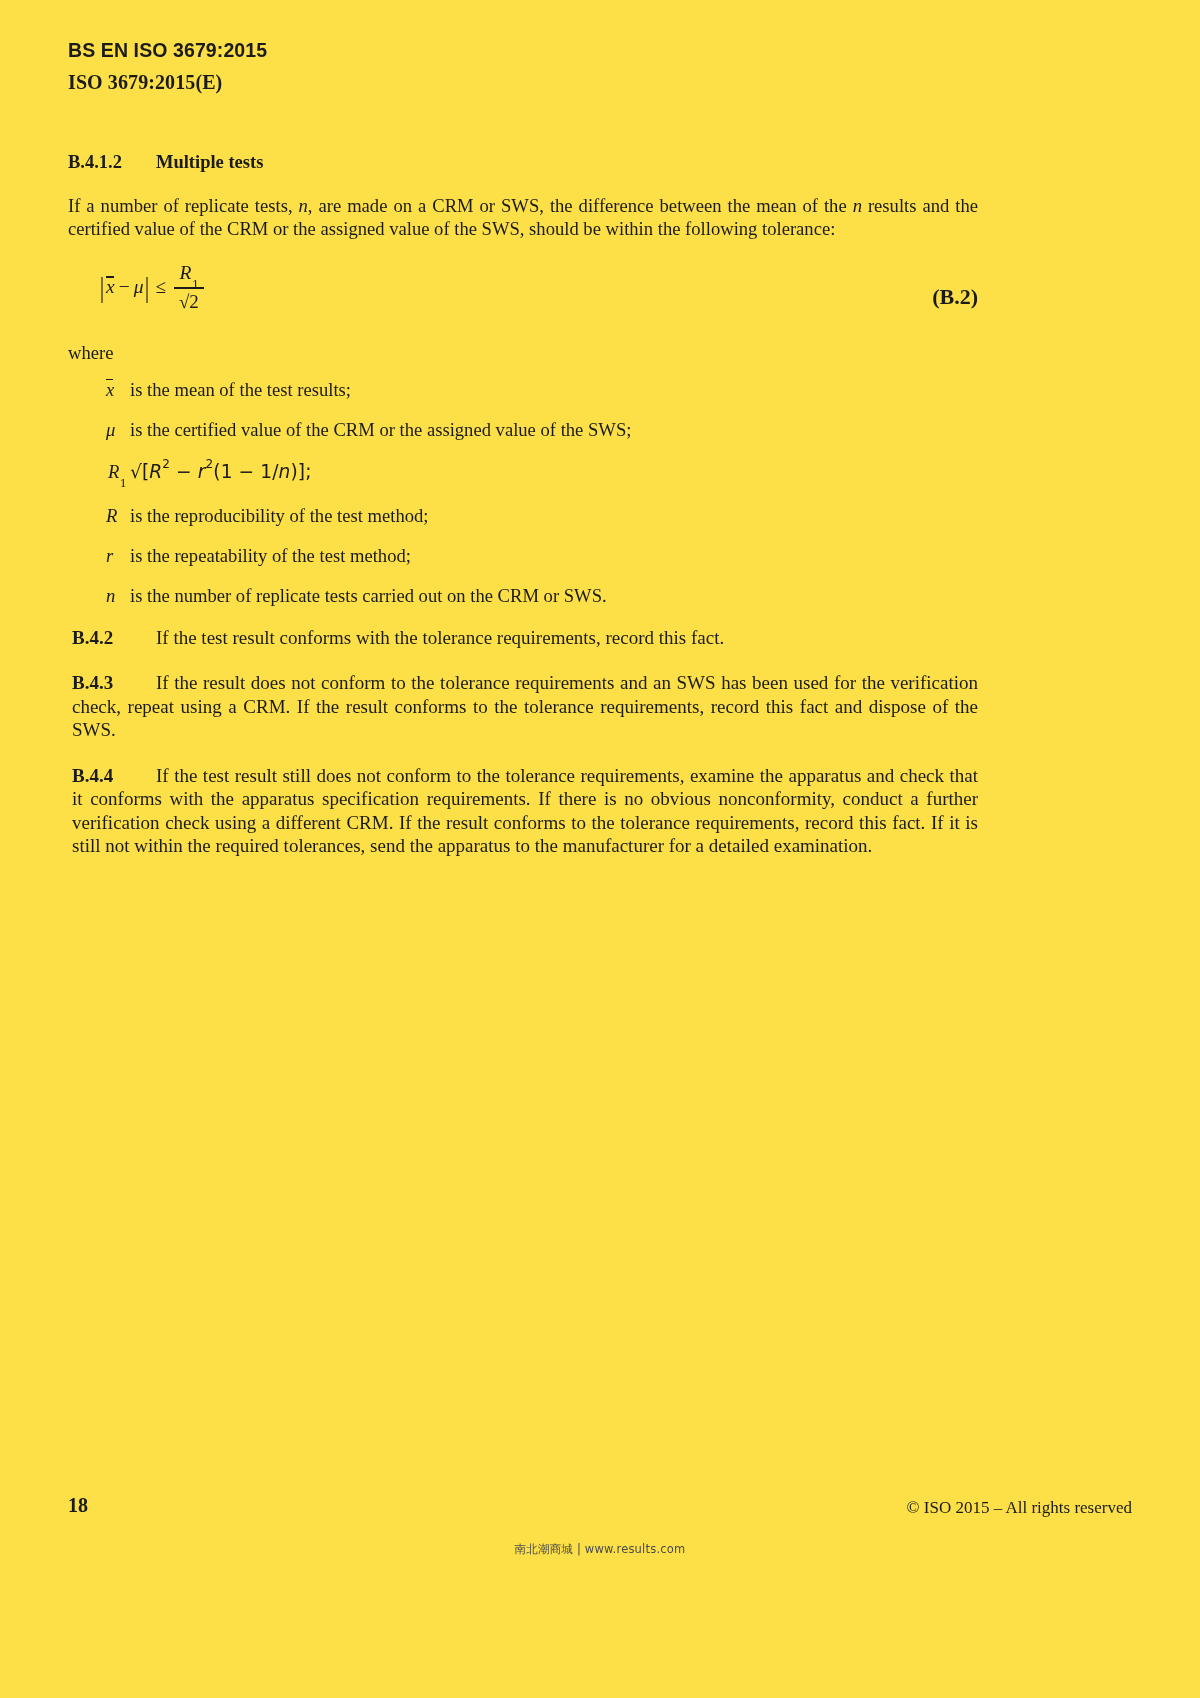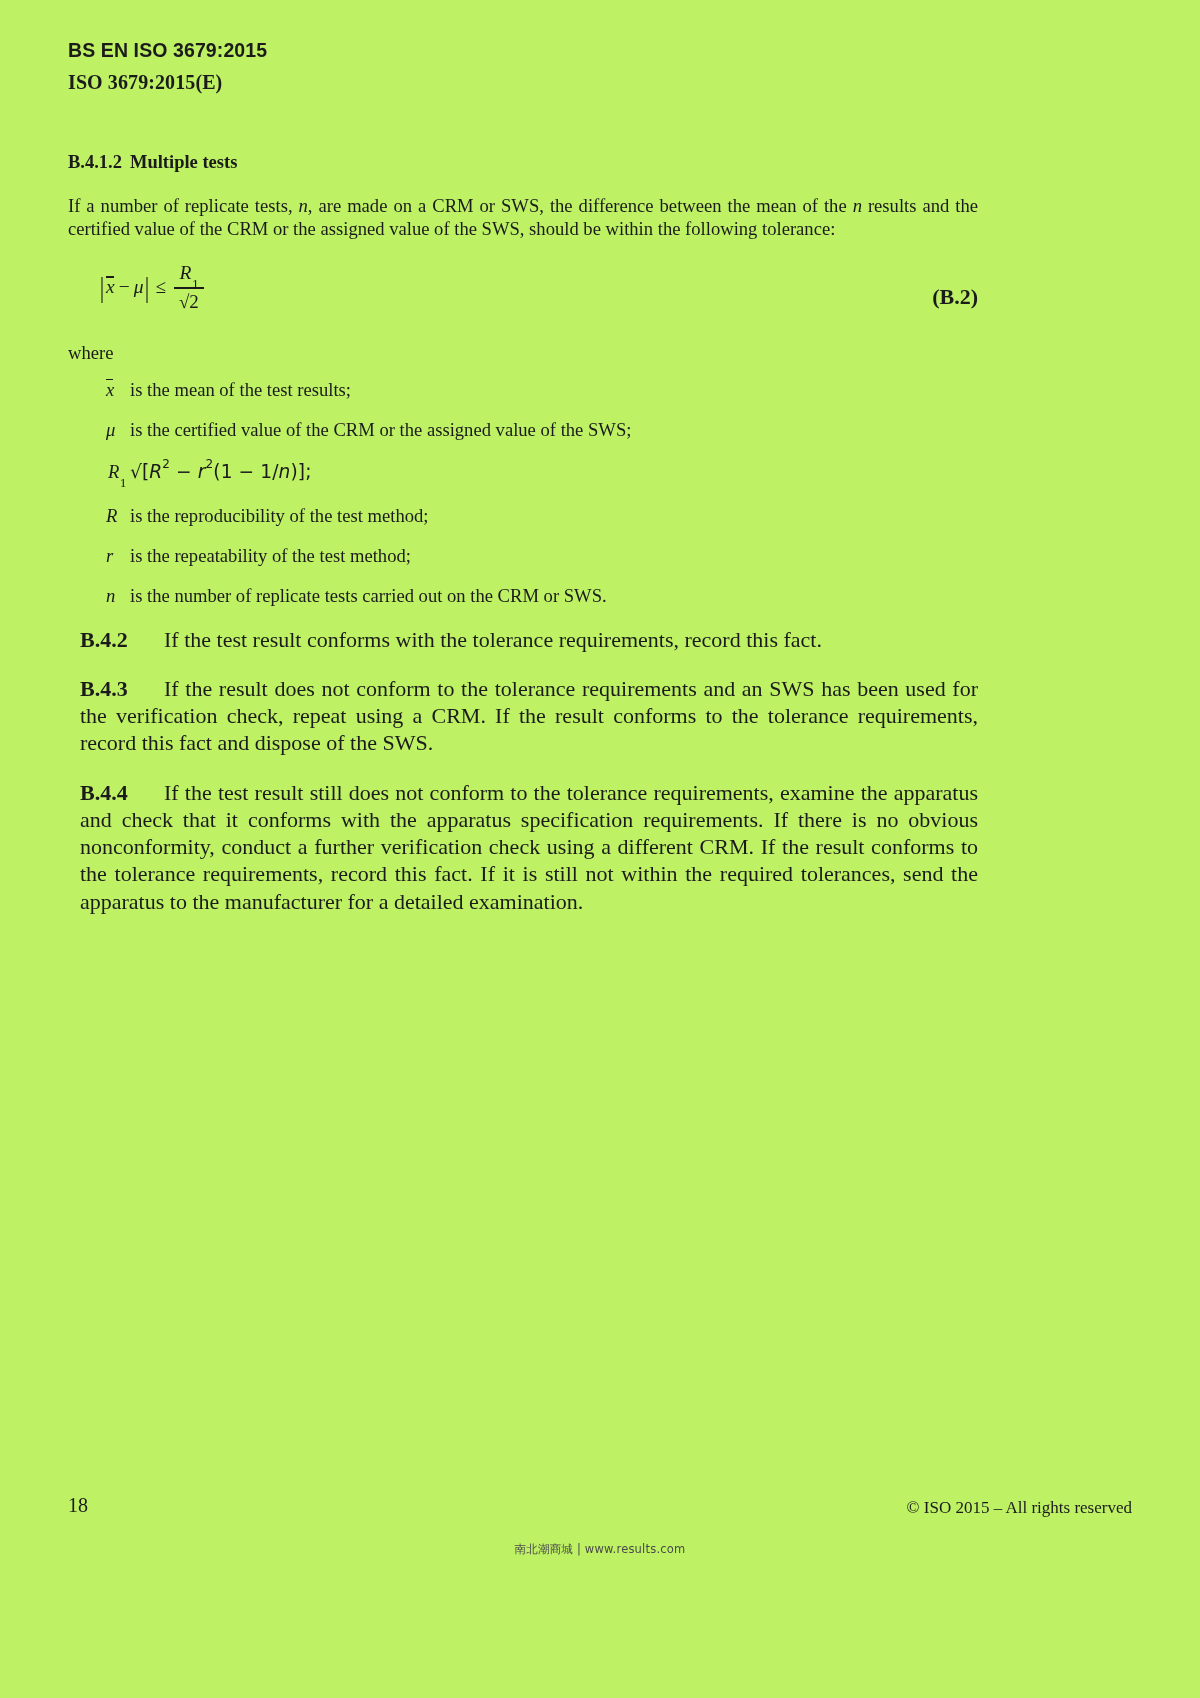--- a/index.html
+++ b/index.html
@@ -13,21 +13,21 @@
     position: relative;
     font-family: "Liberation Serif", "DejaVu Serif", serif;
     color: #1b1b1b;
     -webkit-font-smoothing: antialiased;
   }
   .page {
     position: absolute;
     left: 0; top: 0;
     width: 1200px;
     height: 1698px;
-    background: #bef264;
+    background: #fde047;
     overflow: hidden;
   }
 
   
   .doc-header {
     position: absolute;
     left: 68px;
     top: 38px;
     line-height: 1.32;
   }
@@ -54,21 +54,21 @@
     top: 150px;
     width: 910px;
   }
 
   h3.clause-heading {
     font-size: 18.5px;
     font-weight: 700;
     margin: 0 0 20px 0;
     line-height: 1.3;
   }
-  h3.clause-heading .num { margin-right: 8px; }
+  h3.clause-heading .num { margin-right: 34px; }
 
   p.body-par {
     font-size: 18.6px;
     line-height: 1.24;
     margin: 0 0 14px 0;
     text-align: justify;
     text-justify: inter-word;
   }
 
   i, .it { font-style: italic; }
@@ -186,23 +186,23 @@
   .mathsans i { font-style: italic; }
   .mathsans .ssup {
     font-size: 12px;
     vertical-align: super;
     position: relative;
     top: -3px;
   }
 
   
   p.numbered {
-    font-size: 22px;
+    font-size: 19px;
     line-height: 1.24;
-    margin: 0 0 22px 12px;
+    margin: 0 0 22px 4px;
     text-align: justify;
   }
   p.numbered .cl-num {
     font-weight: 700;
     display: inline-block;
     min-width: 84px;
   }
 
   
   .footer {
@@ -210,21 +210,21 @@
     left: 68px;
     right: 68px;
     top: 1494px;
     height: 30px;
   }
   .page-num {
     position: absolute;
     left: 0;
     top: 0;
     font-size: 20px;
-    font-weight: 400;
+    font-weight: 700;
   }
   .copyright {
     position: absolute;
     right: 0;
     top: 4px;
     font-size: 17px;
   }
   .watermark {
     position: absolute;
     left: 0;

